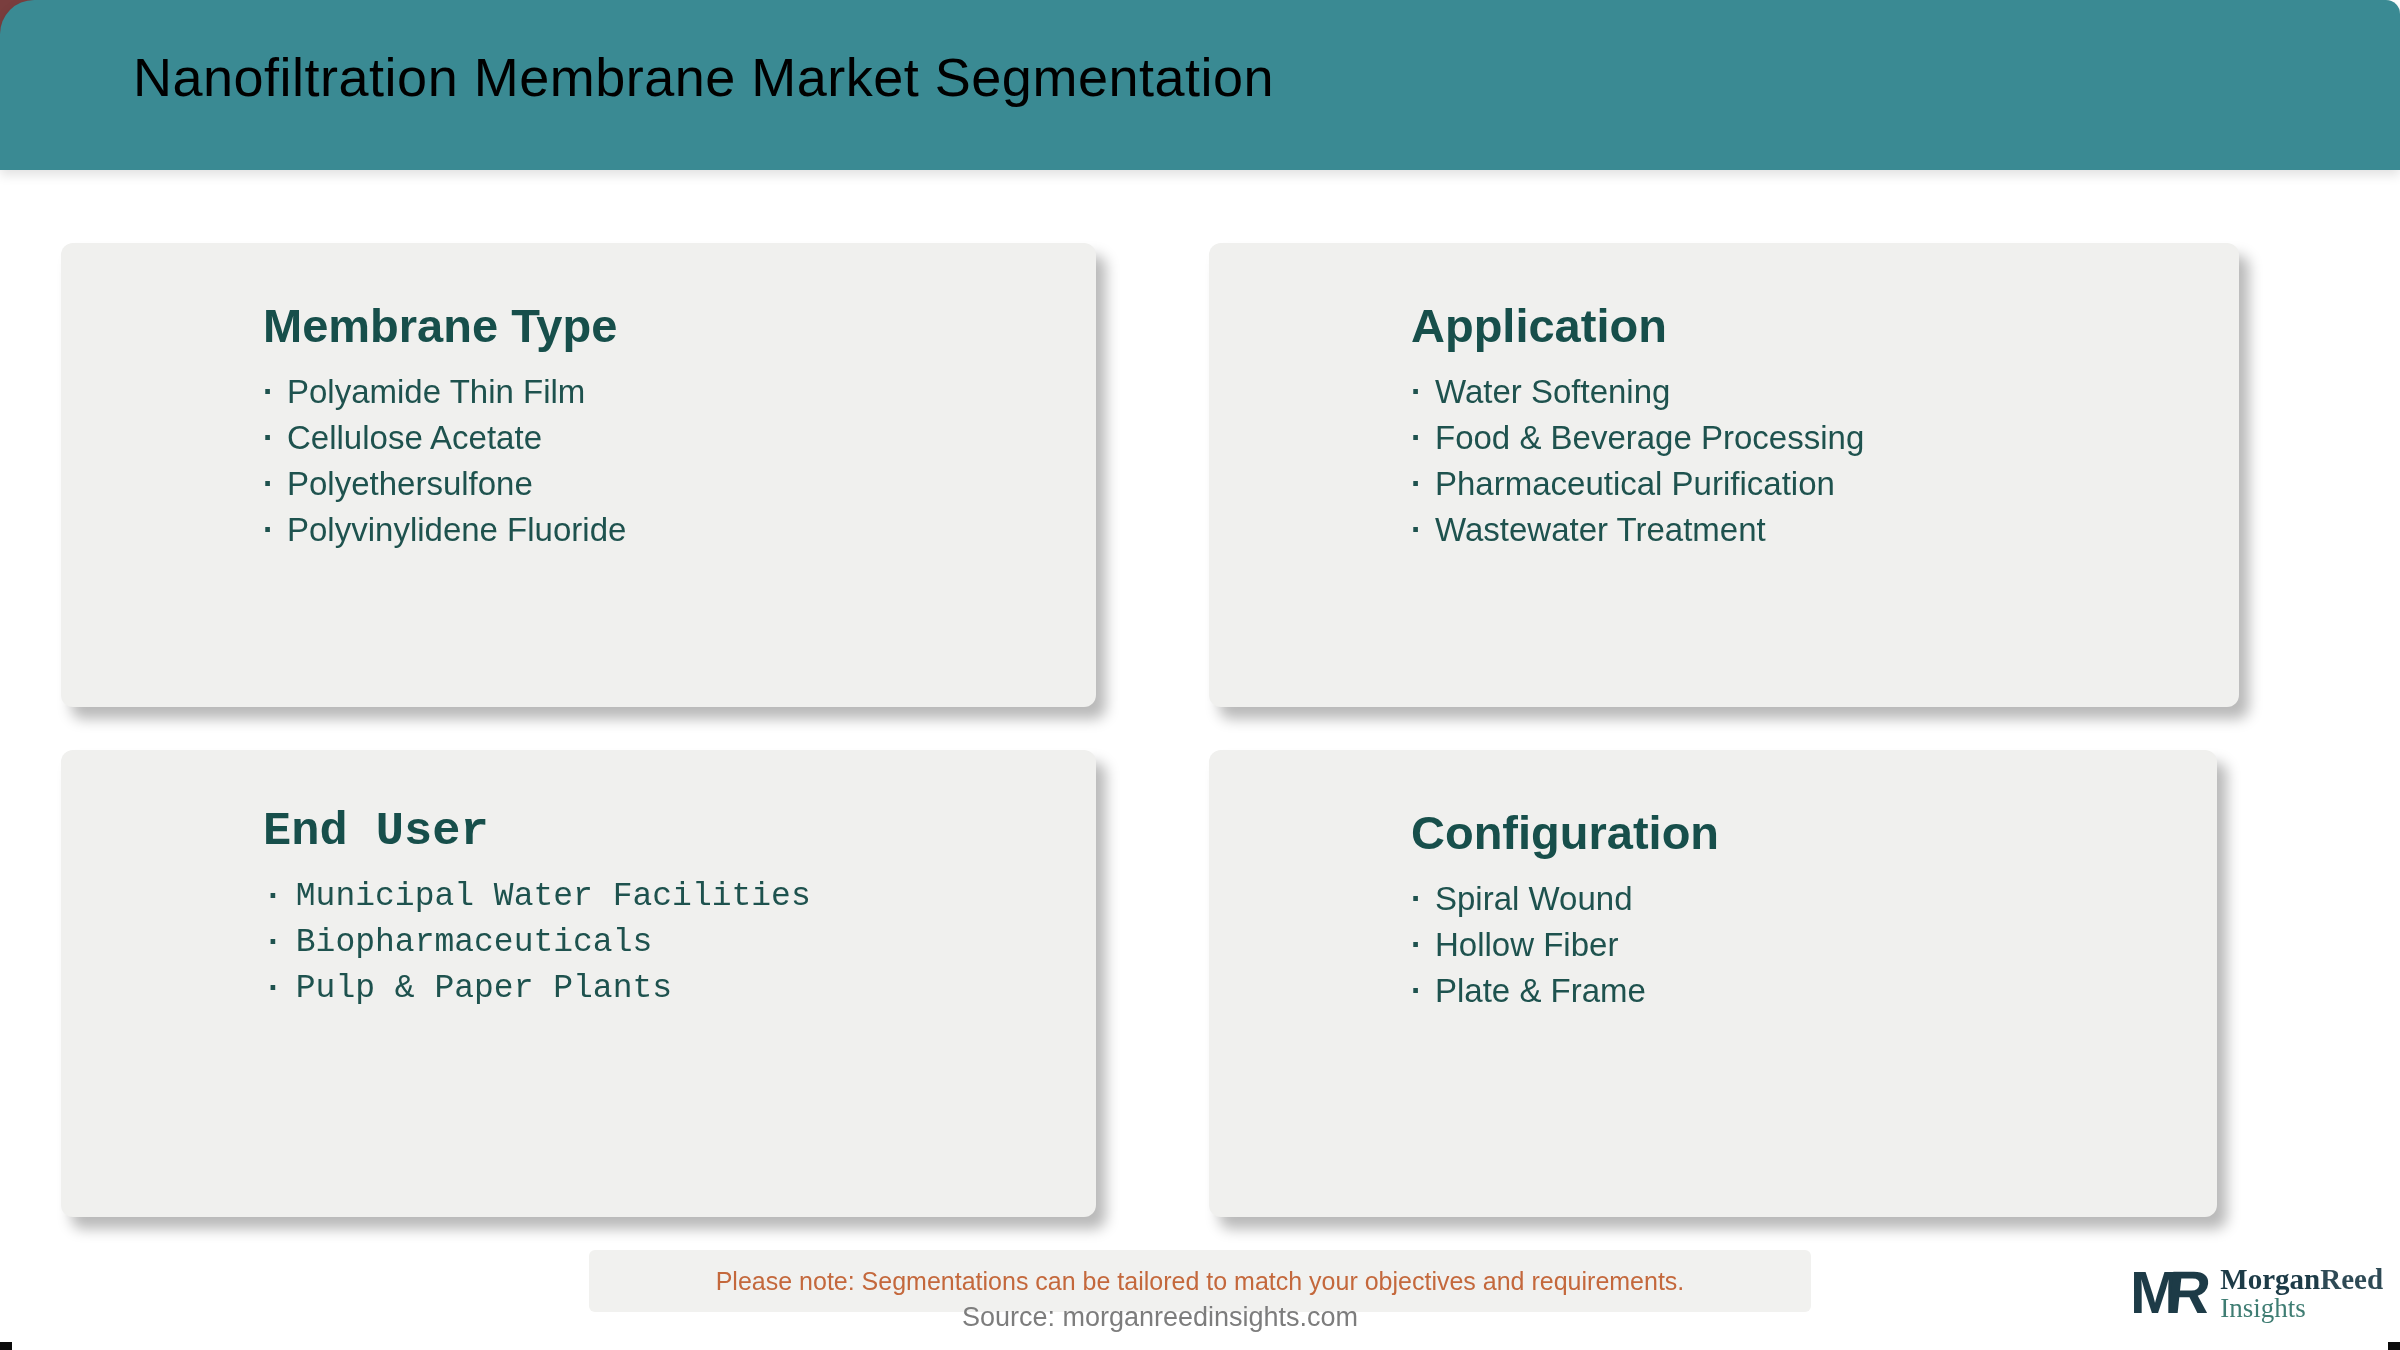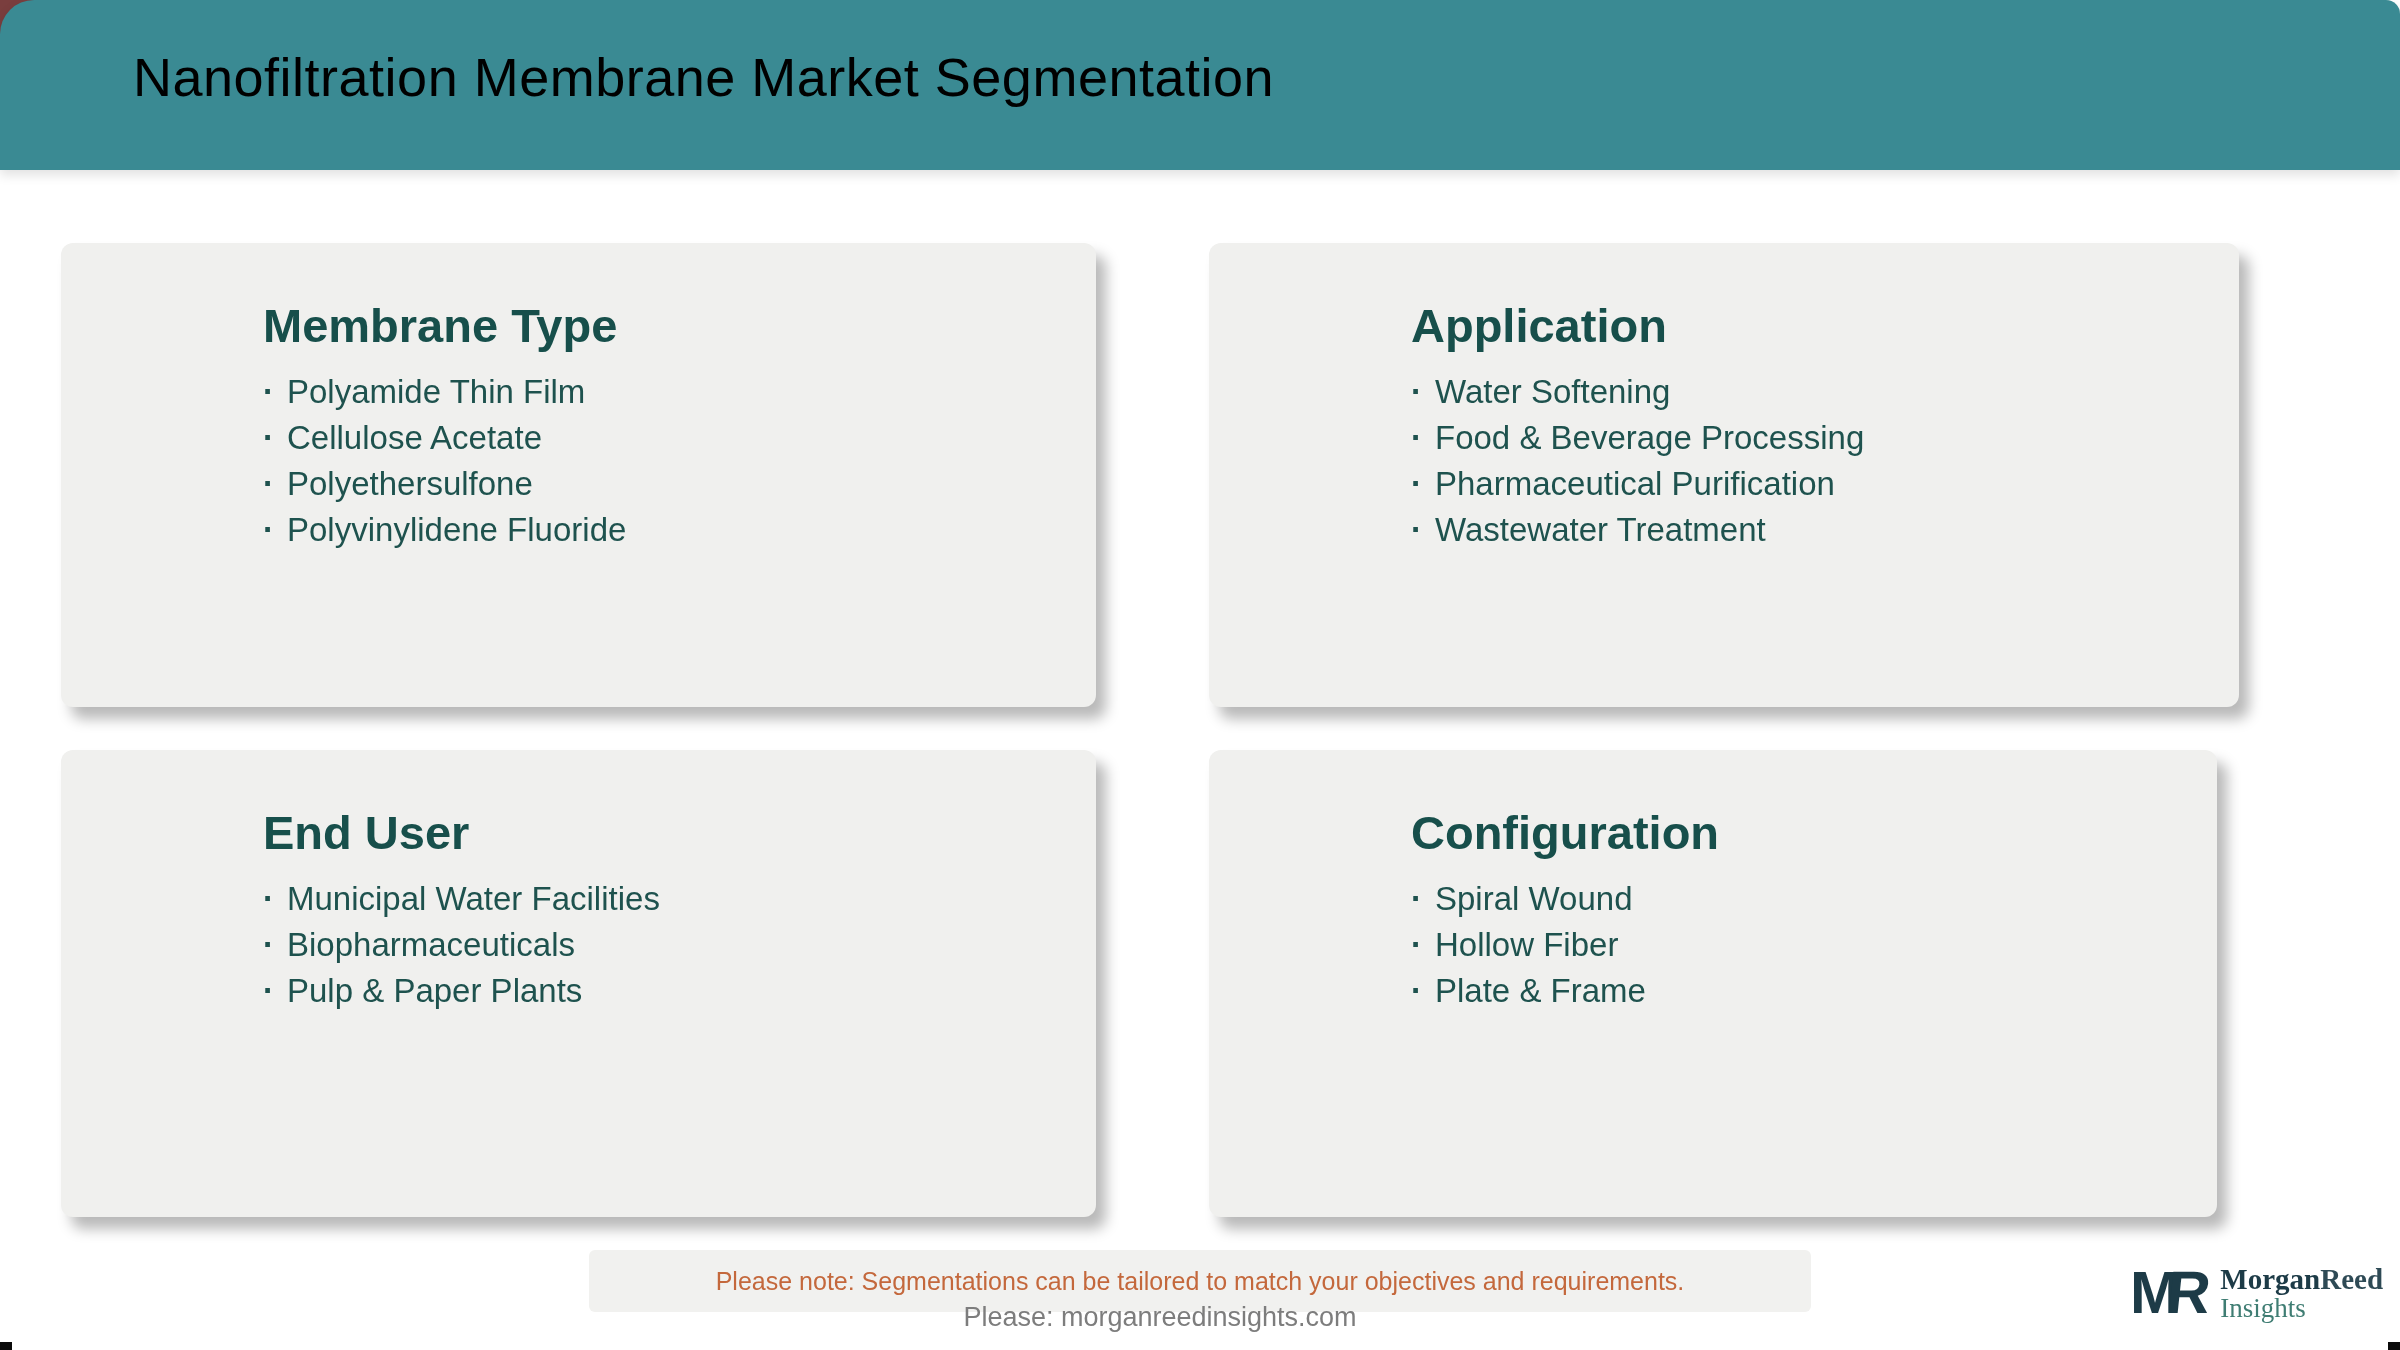--- a/index.html
+++ b/index.html
@@ -31,21 +31,21 @@
   .card{
     position:absolute;
     background:#f0f0ee;
     border-radius:12px;
     box-shadow:10px 12px 14px rgba(0,0,0,0.28);
     box-sizing:border-box;
     padding:55px 40px 0 202px;
   }
   .card1{left:61px;top:243px;width:1035px;height:464px;}
   .card2{left:1209px;top:243px;width:1030px;height:464px;}
-  .card3{left:61px;top:750px;width:1035px;height:467px;}
+  .card3{left:61px;top:750px;width:1035px;height:467px;font-family:Liberation Mono, monospace;}
   .card4{left:1209px;top:750px;width:1008px;height:467px;}
   .card-title{
     margin:0 0 16px 0;
     color:#174f4b;
     font-size:47px;font-weight:700;
   }
   .card-list{
     list-style:none;margin:0;padding:0;
     color:#1e524e;
     font-size:33px;line-height:46px;
@@ -141,21 +141,21 @@
       <li><span class="bullet">·</span><span>Spiral Wound</span></li>
       <li><span class="bullet">·</span><span>Hollow Fiber</span></li>
       <li><span class="bullet">·</span><span>Plate &amp; Frame</span></li>
     </ul>
   </section>
 
   <div class="note">
     <span>Please note: Segmentations can be tailored to match your objectives and requirements.</span>
   </div>
 
-  <div class="source">Please: morganreedinsights.com</div>
+  <div class="source">Source: morganreedinsights.com</div>
 
   <div class="logo">
     <div class="monogram">
       <span class="mg-m">M</span>
         <span class="mg-r">R</span>
     </div>
     <div class="logo-text">
       <div class="logo-name">
         <span class="ln1">Morgan</span><span class="ln2">Reed</span>
       </div>

